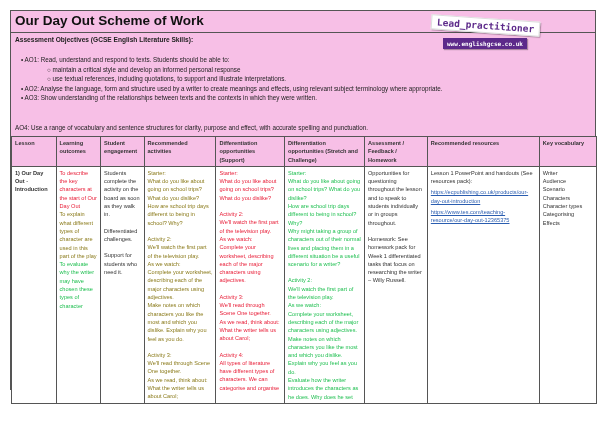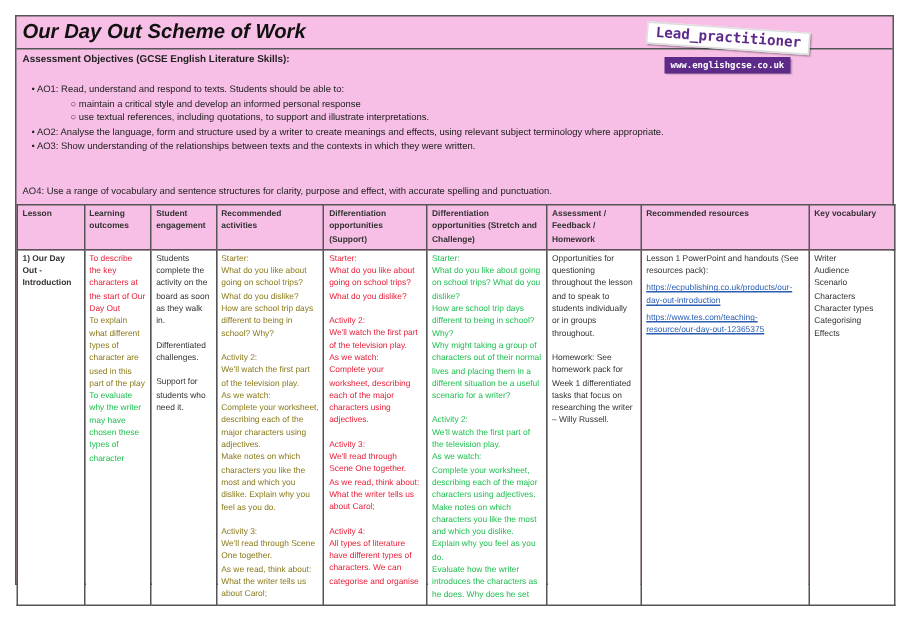--- a/index.html
+++ b/index.html
@@ -1,19 +1,19 @@
 <!DOCTYPE html>
 <html><head>
 <meta charset="utf-8">
 <style>
   html, body { margin:0; padding:0; background:#ffffff; }
   body { width:600px; height:424px; position:relative; overflow:hidden; font-family:"Liberation Sans", sans-serif; }
   .page { position:absolute; left:10px; top:10px; width:586px; }
   .frame { position:relative; border:1px solid #555; background:#f7bfe6; }
-  .title-row { height:21px; border-bottom:1px solid #555; position:relative;font-style:italic; }
+  .title-row { height:21px; border-bottom:1px solid #555; position:relative; }
   .title { position:absolute; left:4px; top:2px; font-size:13.5px; font-weight:bold; color:#111; }
   .ao-block { position:relative; height:103px; }
   .ao-head { position:absolute; left:4px; top:3px; font-size:6.6px; font-weight:bold; color:#222; }
   .ao-list { position:absolute; left:10px; top:22px; font-size:6.3px; color:#222; line-height:9.6px; }
   .ao-list .sub { padding-left:26px; }
   .ao4 { position:absolute; left:4px; top:91px; font-size:6.3px; color:#222; }
   .badge { position:absolute; left:420px; top:7px; width:100px; height:34px; }
   .badge-top { position:absolute; left:0; top:0; background:#fff; color:#5d2a8a; font-family:"DejaVu Sans Mono", monospace; font-weight:bold; font-size:9.5px; padding:1px 5px; transform:rotate(4deg); border:1px solid #ddd; box-shadow:1px 1px 1px rgba(0,0,0,.3); white-space:nowrap; }
   .badge-bot { position:absolute; left:12px; top:20px; background:#5d2a8a; color:#fff; font-family:"DejaVu Sans Mono", monospace; font-size:6px; font-weight:bold; padding:2px 4px; white-space:nowrap; box-shadow:1px 1px 1px rgba(0,0,0,.3); }
   table { border-collapse:collapse; width:586px; table-layout:fixed; position:absolute; left:0; top:0; }

